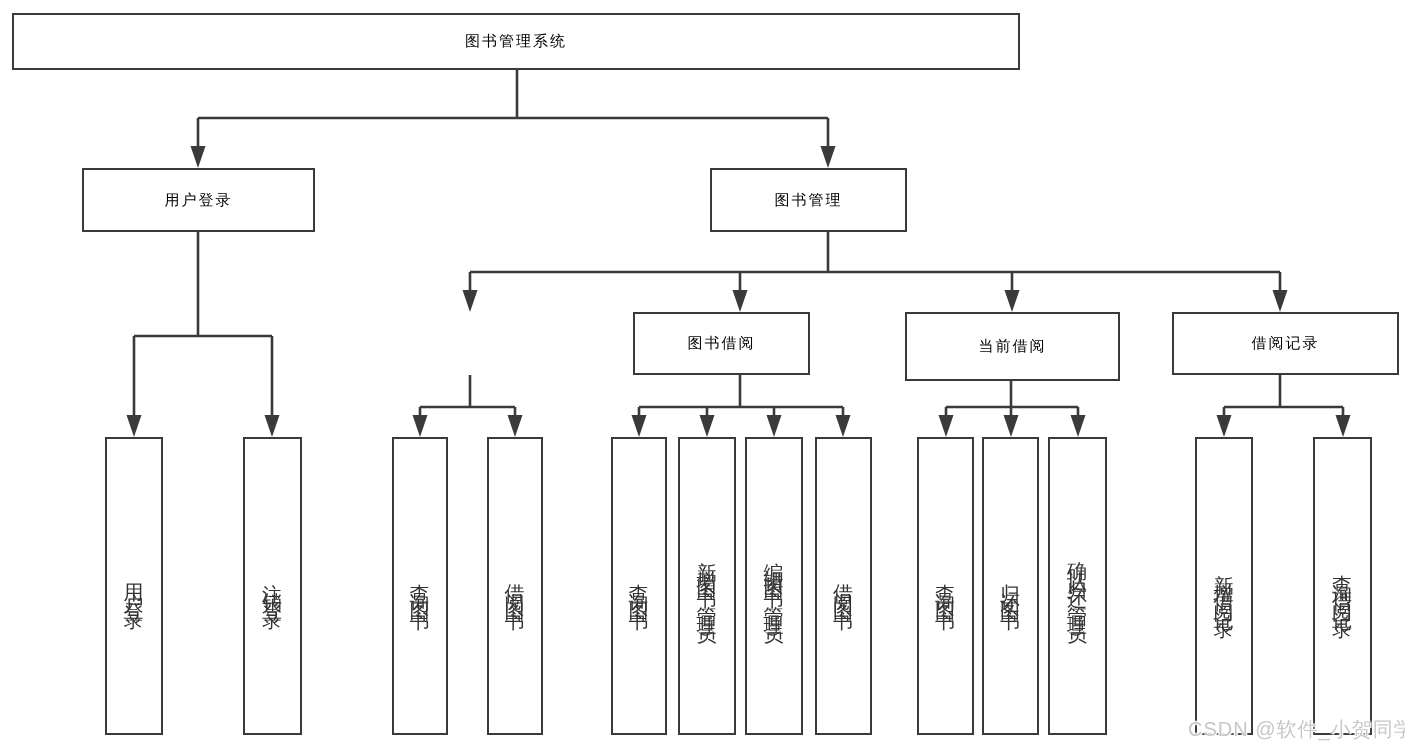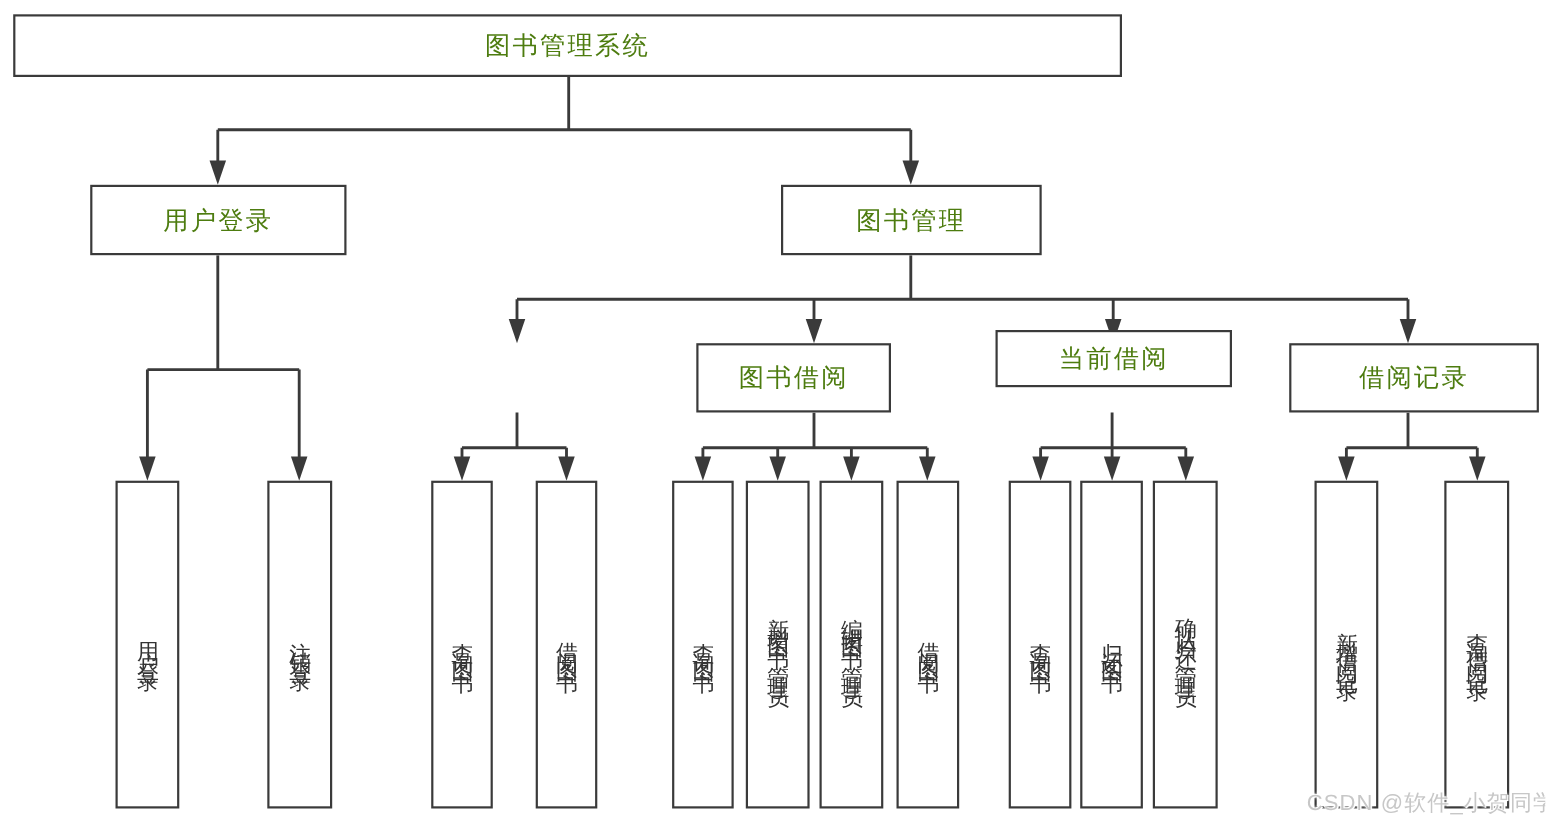--- a/index.html
+++ b/index.html
@@ -9,21 +9,21 @@
   }
   .connectors{position:absolute;left:0;top:0;z-index:1;}
   .connectors path{stroke:#3a3a3a;stroke-width:2.6;fill:none;}
   .connectors polygon{fill:#3a3a3a;stroke:none;}
   .box{
     position:absolute;box-sizing:border-box;border:2.5px solid #3a3a3a;
     background:#ffffff;display:flex;align-items:center;justify-content:center;
     z-index:2;
   }
   .hlabel{
-    font-size:23px;color:#4d7c0f;letter-spacing:2px;white-space:nowrap;
+    font-size:15px;color:#000000;letter-spacing:2px;white-space:nowrap;
   }
   .vlabel{
     writing-mode:vertical-rl;text-orientation:mixed;
     font-size:20px;color:#333333;letter-spacing:9px;line-height:1;
     white-space:nowrap;
   }
   .watermark{
     position:absolute;left:1188px;top:716px;z-index:3;
     font-size:20px;color:#c7c7c7;letter-spacing:1px;white-space:nowrap;
     text-shadow:0 0 3px #ffffff,0 0 3px #ffffff,1px 1px 0 #ffffff,-1px -1px 0 #ffffff;
@@ -70,28 +70,28 @@
     <polygon points="1335.5,415 1350.5,415 1343,437"></polygon>
   </svg>
 
   <div class="box" style="left:12px;top:13px;width:1008px;height:57px">
     <span class="hlabel">图书管理系统</span>
   </div>
 
   <div class="box" style="left:82px;top:168px;width:233px;height:64px">
     <span class="hlabel">用户登录</span>
   </div>
-  <div class="box" style="left:710px;top:168px;width:237px;height:64px">
+  <div class="box" style="left:710px;top:168px;width:197px;height:64px">
     <span class="hlabel">图书管理</span>
   </div>
 
   <div class="box" style="left:633px;top:312px;width:177px;height:63px">
     <span class="hlabel">图书借阅</span>
   </div>
-  <div class="box" style="left:905px;top:300px;width:215px;height:52px">
+  <div class="box" style="left:905px;top:312px;width:215px;height:69px">
     <span class="hlabel">当前借阅</span>
   </div>
   <div class="box" style="left:1172px;top:312px;width:227px;height:63px">
     <span class="hlabel">借阅记录</span>
   </div>
 
   <div class="box" style="left:105px;top:437px;width:58px;height:298px">
     <span class="vlabel">用户登录</span>
   </div>
   <div class="box" style="left:243px;top:437px;width:59px;height:298px">

